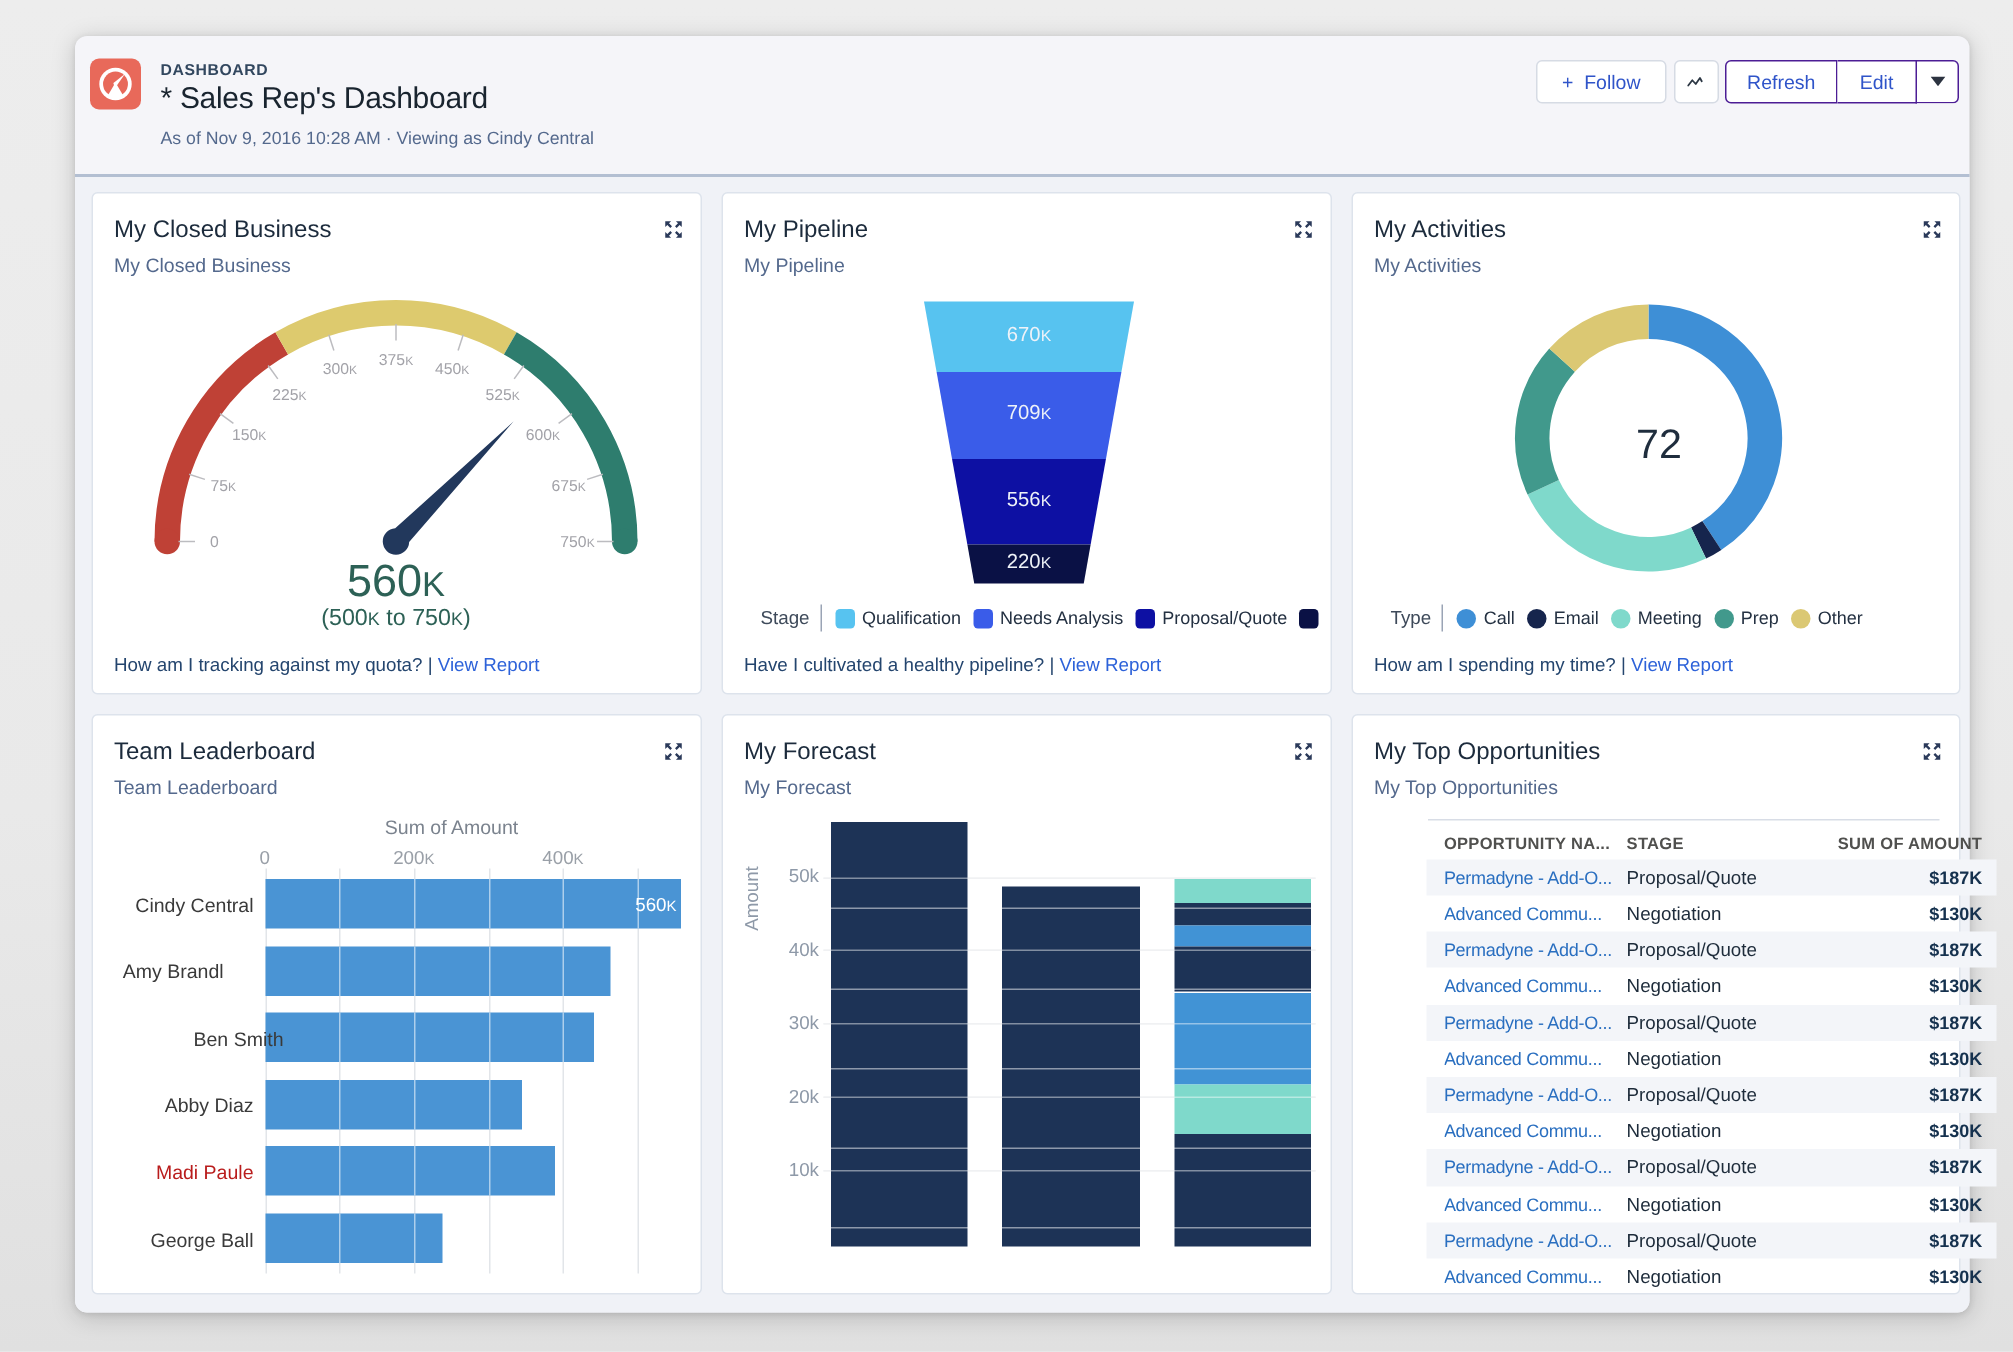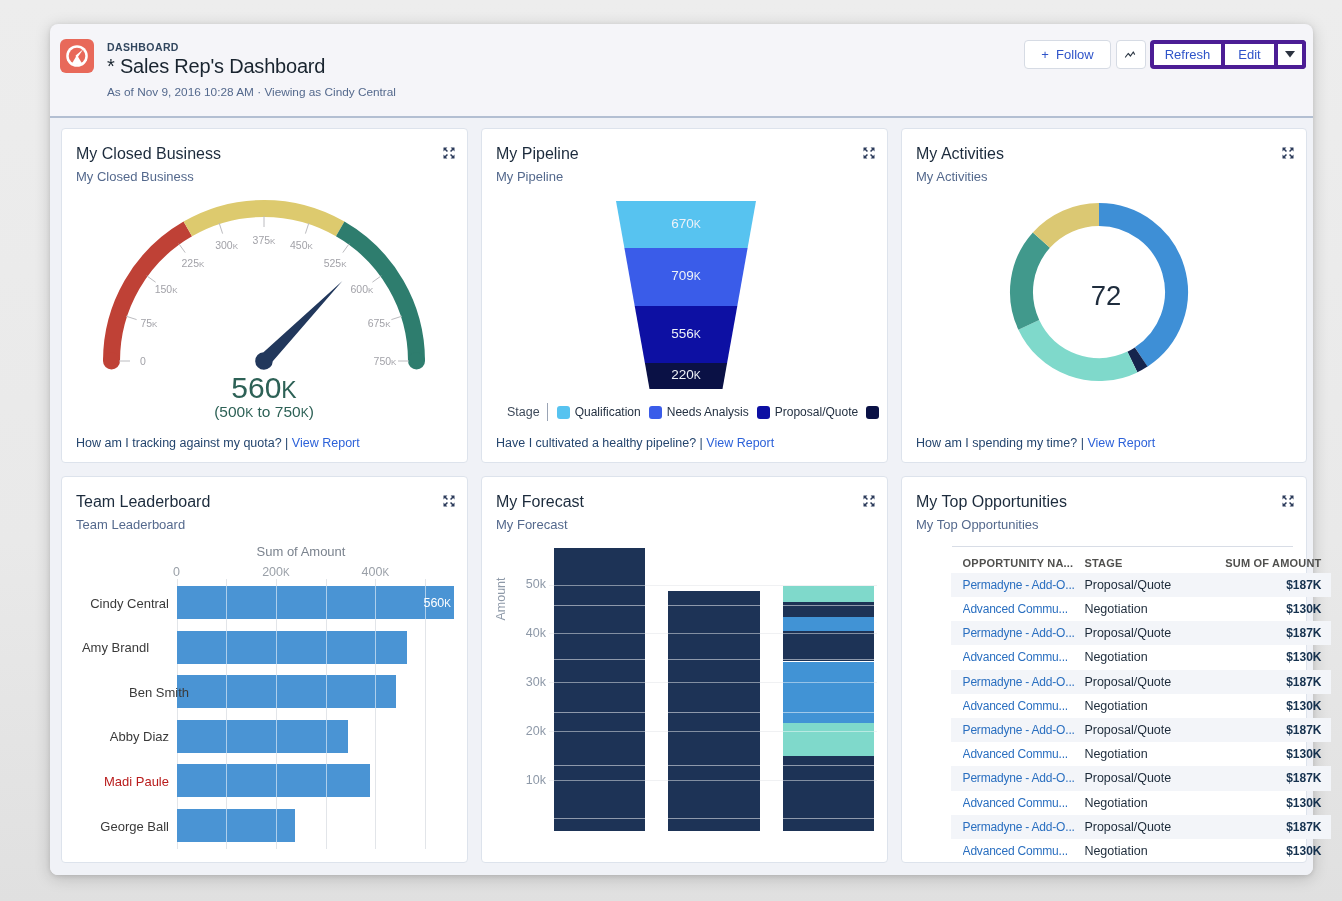--- a/index.html
+++ b/index.html
@@ -10,21 +10,21 @@
          background:#f5f5f9;border-radius:8px;
          box-shadow:0 3px 16px rgba(0,0,0,0.18), 0 1px 4px rgba(0,0,0,0.10);}
   .hdr-divider{position:absolute;left:0;top:92px;width:100%;height:1.5px;background:#b3bfd2;}
   .dash-icon{position:absolute;left:10px;top:15px;width:34px;height:34px;border-radius:6px;background:#e8695a;}
   .hdr-label{position:absolute;left:57px;top:17px;font-size:10.5px;font-weight:bold;color:#32475f;letter-spacing:.4px;}
   .hdr-title{position:absolute;left:57px;top:31px;font-size:20px;letter-spacing:-0.2px;color:#19242f;}
   .hdr-sub{position:absolute;left:57px;top:61px;font-size:11.8px;color:#54698d;}
   .btn{position:absolute;background:#fff;border:1px solid #d6dbe4;border-radius:4px;
        color:#2f54c9;font-size:13px;display:flex;align-items:center;justify-content:center;box-sizing:border-box;}
   .btngrp{position:absolute;display:flex;}
-  .btngrp .seg{background:#fff;border:4px solid #4c1d95;color:#2f54c9;font-size:13px;
+  .btngrp .seg{background:#fff;border:1px solid #4c1d95;color:#2f54c9;font-size:13px;
        display:flex;align-items:center;justify-content:center;box-sizing:border-box;}
   .card{position:absolute;background:#fff;border:1px solid #dde3ec;border-radius:4px;box-sizing:border-box;}
   .ctitle{position:absolute;left:14px;top:16px;font-size:16px;color:#1c2b3c;}
   .csub{position:absolute;left:14px;top:40px;font-size:13px;color:#54698d;}
   .expand{position:absolute;top:18px;width:12px;height:12px;}
   .cfoot{position:absolute;left:14px;top:307px;font-size:12.5px;color:#24456e;}
   .cfoot a{color:#2d62d9;text-decoration:none;}
   .legendrow{position:absolute;left:25px;top:272px;right:0;height:22px;display:flex;align-items:center;overflow:hidden;font-size:12px;color:#243142;}
   .legendrow .ltitle{color:#3e4a5a;margin-right:7px;font-size:12.5px;flex:0 0 auto;}
   .legendrow .ldiv{width:1px;height:18px;background:#9aa4b5;margin-right:9px;flex:0 0 auto;}
@@ -159,20 +159,29 @@
         <use href="#exic"></use>
       </svg>
     <svg style="position:absolute;left:0;top:0;" width="406" height="335" viewBox="0 0 406 335" id="donut">
       <path d="M197.0 85.5 A77.5 77.5 0 0 1 239.2 228.0" fill="none" stroke="#3e8fd6" stroke-width="23"></path>
       <path d="M239.2 228.0 A77.5 77.5 0 0 1 230.4 233.0" fill="none" stroke="#16254d" stroke-width="23"></path>
       <path d="M230.4 233.0 A77.5 77.5 0 0 1 126.8 195.8" fill="none" stroke="#7fd9cb" stroke-width="23"></path>
       <path d="M126.8 195.8 A77.5 77.5 0 0 1 139.4 111.1" fill="none" stroke="#41998c" stroke-width="23"></path>
       <path d="M139.4 111.1 A77.5 77.5 0 0 1 197.0 85.5" fill="none" stroke="#dbc873" stroke-width="23"></path>
       <text x="204" y="176" font-size="27.5" fill="#1f2d3d" text-anchor="middle">72</text>
     </svg>
+    <div class="legendrow">
+      <span class="ltitle">Type</span>
+        <span class="ldiv"></span>
+      <span class="item"><span class="ci" style="background:#3e8fd6;"></span>Call</span>
+      <span class="item"><span class="ci" style="background:#16254d;"></span>Email</span>
+      <span class="item"><span class="ci" style="background:#7fd9cb;"></span>Meeting</span>
+      <span class="item"><span class="ci" style="background:#41998c;"></span>Prep</span>
+      <span class="item"><span class="ci" style="background:#dbc873;"></span>Other</span>
+    </div>
     <div class="cfoot">How am I spending my time? | <a>View Report</a></div>
   </div>
 
   <div class="card" id="c4" style="left:11px;top:452px;width:407px;height:387px;">
     <div class="ctitle">Team Leaderboard</div>
     <div class="csub">Team Leaderboard</div>
     <svg class="expand" style="left:381px;" viewBox="0 0 12 12">
         <use href="#exic"></use>
       </svg>
     <div style="position:absolute;inset:0;">

